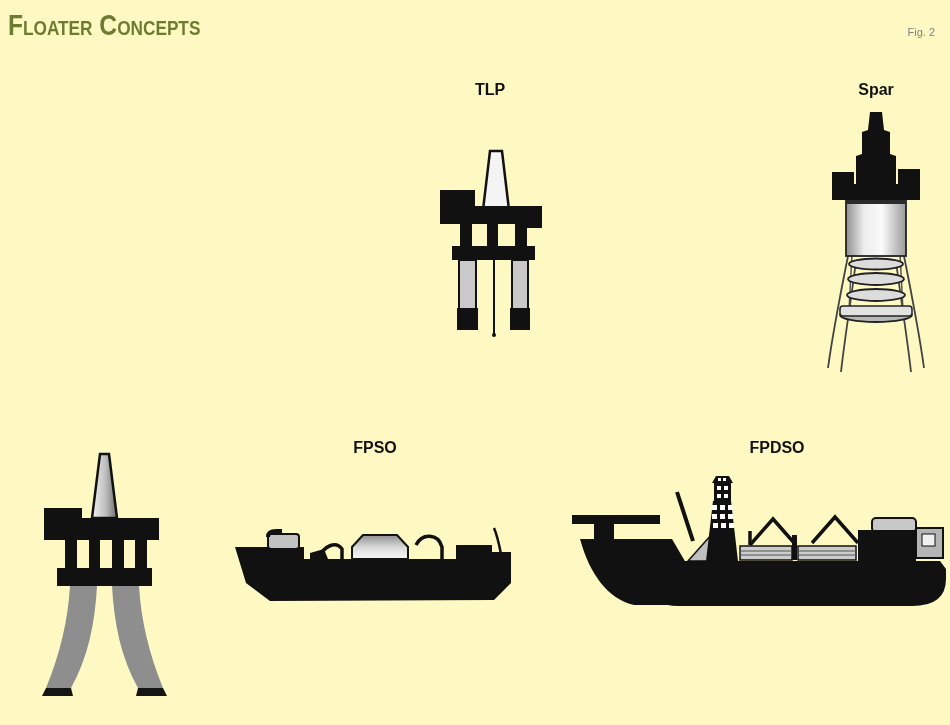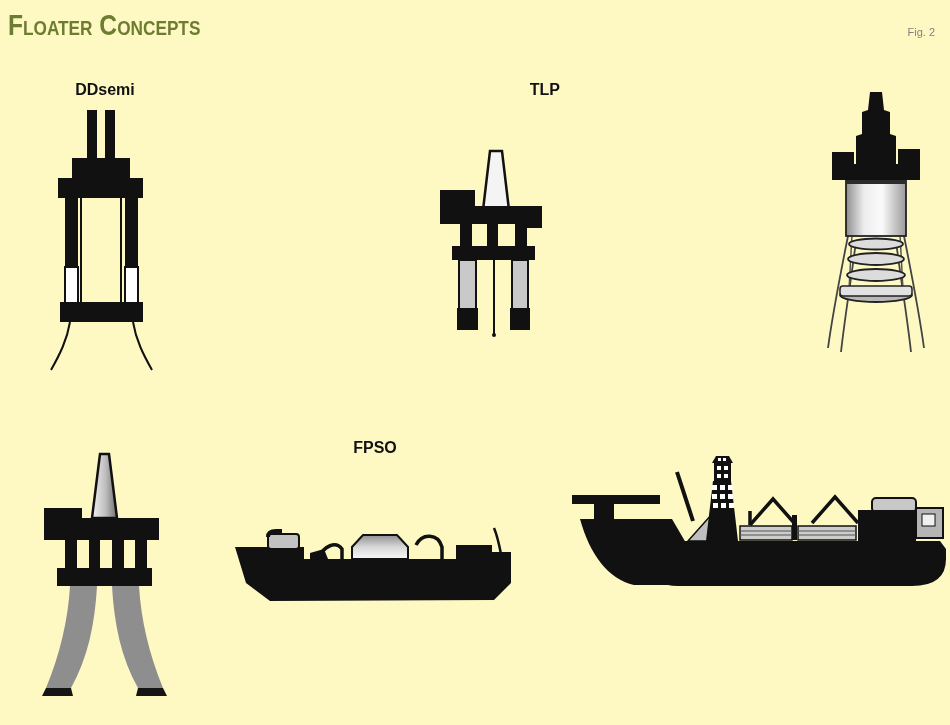--- a/index.html
+++ b/index.html
@@ -6,58 +6,40 @@
   .page{position:relative;width:950px;height:725px;background:#fef9c3;overflow:hidden;
         font-family:"Liberation Sans",sans-serif;}
   .title{position:absolute;left:8px;top:8px;font-size:30px;font-weight:bold;
          font-variant:small-caps;color:#6e7c31;transform:scaleX(.82);transform-origin:left top;
          white-space:nowrap;}
   .fig-num{position:absolute;right:15px;top:26px;font-size:11px;color:#808080;}
   .concept{position:absolute;text-align:center;}
   .concept .label{font-size:16px;font-weight:bold;color:#111;height:20px;line-height:20px;}
   .concept svg{display:block;margin:0 auto;}
   #c-ddsemi{left:30px;top:80px;width:150px;}
-  #c-tlp{left:420px;top:80px;width:140px;text-align:right;}
+  #c-tlp{left:420px;top:80px;width:140px;}
   #c-tlp svg{margin-top:44px;}
   #c-spar{left:806px;top:80px;width:140px;}
   #c-spar svg{margin-top:6px;}
   #c-semi{left:30px;top:436px;width:150px;}
   #c-semi svg{margin-top:12px;}
   #c-fpso{left:230px;top:438px;width:290px;}
   #c-fpso svg{margin-top:67px;}
   #c-fpdso{left:560px;top:438px;width:390px;}
   #c-fpdso .label{text-indent:44px;}
   #c-fpdso svg{margin-top:17px;}
 </style>
 </head>
 <body>
 
 <div class="page">
 
   <div class="title">Floater Concepts</div>
   <div class="fig-num">Fig. 2</div>
 
-  <div class="concept" id="c-ddsemi">
-    <div class="label">DDsemi</div>
-    <svg width="130" height="280" viewBox="0 0 130 280">
-      <rect x="47" y="10" width="10" height="52" fill="#111"></rect>
-      <rect x="65" y="10" width="10" height="52" fill="#111"></rect>
-      <rect x="32" y="58" width="58" height="21" fill="#111"></rect>
-      <rect x="18" y="78" width="85" height="20" fill="#111"></rect>
-      <line x1="41" y1="98" x2="41" y2="202" stroke="#111" stroke-width="2"></line>
-      <line x1="81" y1="98" x2="81" y2="202" stroke="#111" stroke-width="2"></line>
-      <rect x="25" y="97" width="13" height="70" fill="#111"></rect>
-      <rect x="85" y="97" width="13" height="70" fill="#111"></rect>
-      <rect x="25" y="167" width="13" height="36" fill="#fff" stroke="#111" stroke-width="2"></rect>
-      <rect x="85" y="167" width="13" height="36" fill="#fff" stroke="#111" stroke-width="2"></rect>
-      <rect x="20" y="202" width="83" height="20" fill="#111"></rect>
-      <path d="M30,222 C27,240 20,254 11,270" stroke="#111" stroke-width="2" fill="none"></path>
-      <path d="M93,222 C96,240 103,254 112,270" stroke="#111" stroke-width="2" fill="none"></path>
-    </svg>
-  </div>
 
   <div class="concept" id="c-tlp">
     <div class="label">TLP</div>
     <svg width="110" height="200" viewBox="0 0 110 200">
       <polygon points="55,7 67,7 74,66 48,66" fill="#f4f4f4" stroke="#111" stroke-width="2.5"></polygon>
       <rect x="5" y="46" width="35" height="32" fill="#111"></rect>
       <rect x="5" y="62" width="102" height="18" fill="#111"></rect>
       <rect x="88" y="70" width="19" height="14" fill="#111"></rect>
       <line x1="59" y1="80" x2="59" y2="190" stroke="#111" stroke-width="2"></line>
       <circle cx="59" cy="191" r="2" fill="#111"></circle>
@@ -66,20 +48,21 @@
       <rect x="80" y="80" width="12" height="24" fill="#111"></rect>
       <rect x="17" y="102" width="83" height="14" fill="#111"></rect>
       <rect x="24" y="116" width="17" height="50" fill="#c9c9c9" stroke="#111" stroke-width="2"></rect>
       <rect x="77" y="116" width="16" height="50" fill="#c9c9c9" stroke="#111" stroke-width="2"></rect>
       <rect x="22" y="164" width="21" height="22" fill="#111"></rect>
       <rect x="75" y="164" width="20" height="22" fill="#111"></rect>
     </svg>
   </div>
 
   <div class="concept" id="c-spar">
+    <div class="label">Spar</div>
     <svg width="100" height="272" viewBox="0 0 100 272">
       <defs>
         <linearGradient id="sparHull" x1="0" y1="0" x2="1" y2="0">
           <stop offset="0" stop-color="#8f8f8f"></stop>
           <stop offset="0.3" stop-color="#ededed"></stop>
           <stop offset="0.6" stop-color="#fafafa"></stop>
           <stop offset="1" stop-color="#9a9a9a"></stop>
         </linearGradient>
       </defs>
       <path d="M22,150 C14,190 7,225 2,262" stroke="#444" stroke-width="1.8" fill="none"></path>
@@ -142,20 +125,21 @@
       <polygon points="80,28 94,24 98,34 80,34" fill="#111"></polygon>
       <path d="M88,34 C94,20 106,16 112,24 L112,34" stroke="#111" stroke-width="3.5" fill="none"></path>
       <polygon points="122,34 122,22 133,10 167,10 178,22 178,34" fill="url(#fpsoDome)" stroke="#111" stroke-width="2"></polygon>
       <path d="M212,34 L212,22 C208,8 192,8 186,20" stroke="#111" stroke-width="3.5" fill="none"></path>
       <rect x="226" y="20" width="36" height="16" fill="#111"></rect>
       <path d="M272,34 C270,24 268,12 264,3" stroke="#111" stroke-width="2.5" fill="none"></path>
     </svg>
   </div>
 
   <div class="concept" id="c-fpdso">
+    <div class="label">FPDSO</div>
     <svg width="390" height="135" viewBox="0 0 390 135">
       <path d="M60,86 L380,86 L386,94 L386,104 Q386,131 352,131 L118,131 Q94,131 80,110 L64,94 Z" fill="#111"></path>
       <path d="M20,64 L112,64 L126,88 L126,130 L74,130 C48,124 30,100 20,64 Z" fill="#111"></path>
       <rect x="12" y="40" width="88" height="9" fill="#111"></rect>
       <rect x="34" y="49" width="20" height="17" fill="#111"></rect>
       <line x1="117" y1="17" x2="133" y2="66" stroke="#111" stroke-width="4"></line>
       <polygon points="128,86 160,50 160,86" fill="#bfbfbf" stroke="#111" stroke-width="1.5"></polygon>
       <polygon points="146,86 178,86 171,26 153,26" fill="#111"></polygon>
       <rect x="154" y="8" width="17" height="20" fill="#111"></rect>
       <polygon points="152,8 173,8 169,1 156,1" fill="#111"></polygon>

